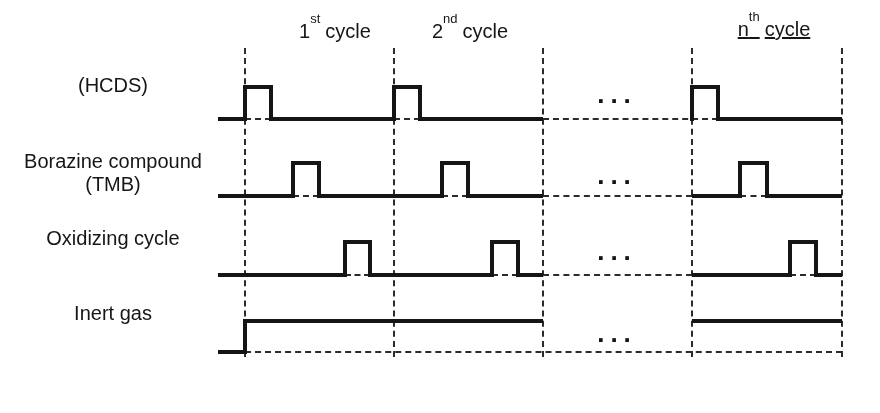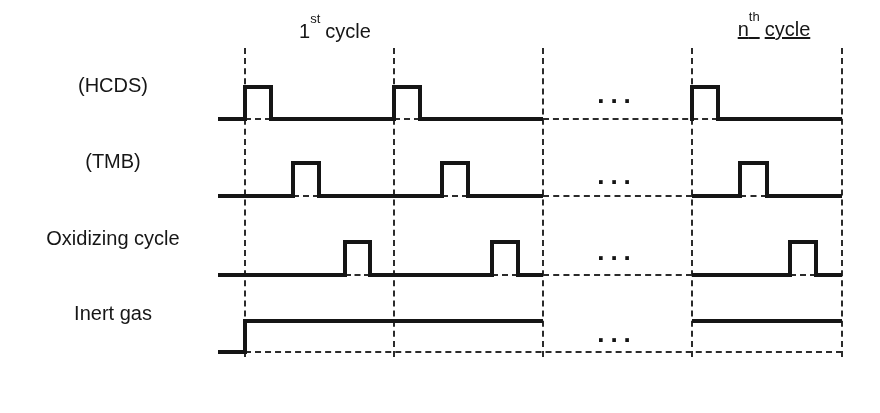--- a/index.html
+++ b/index.html
@@ -20,28 +20,32 @@
   .hdash{position:absolute;height:0;border-top:2px dashed #2b2b2b;}
 </style>
 </head>
 <body>
 
 <div class="stage">
 
   <div class="cycle-label" style="left:250px;top:20px;">
     <span>1</span><sup>st</sup><span class="word">cycle</span>
   </div>
+  <div class="cycle-label" style="left:385px;top:20px;">
+    <span>2</span><sup>nd</sup><span class="word">cycle</span>
+  </div>
   <div class="cycle-label" style="left:689px;top:18px;text-decoration:underline;">
     <span>n</span><sup>th</sup><span class="word">cycle</span>
   </div>
 
   <div class="row-label" style="top:74px;">
     <div><span>(HCDS)</span><sub></sub><span></span></div>
   </div>
   <div class="row-label" style="top:150px;">
+    <div>Borazine compound</div>
     <div><span>(TMB)</span><sub></sub><span></span></div>
   </div>
   <div class="row-label" style="top:227px;">
     <div>Oxidizing cycle</div>
   </div>
   <div class="row-label" style="top:302px;">
     <div>Inert gas</div>
   </div>
 
   <div id="geometry">

